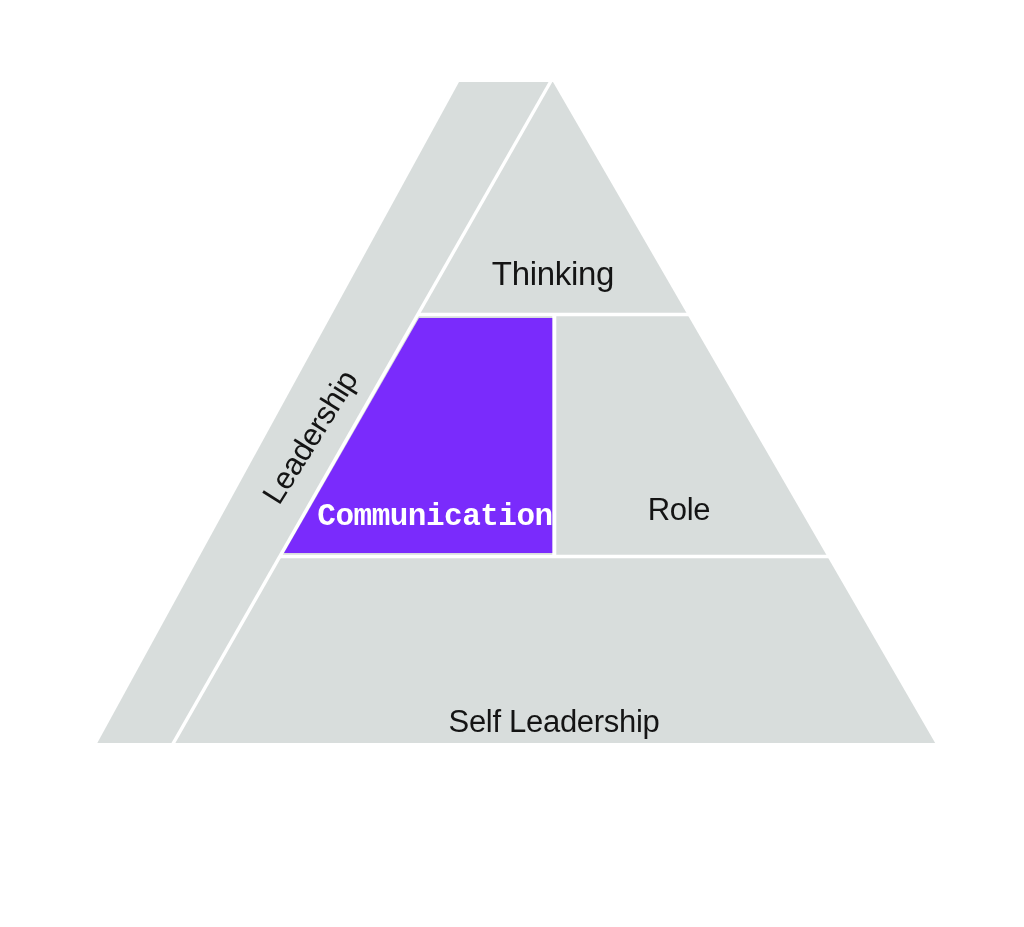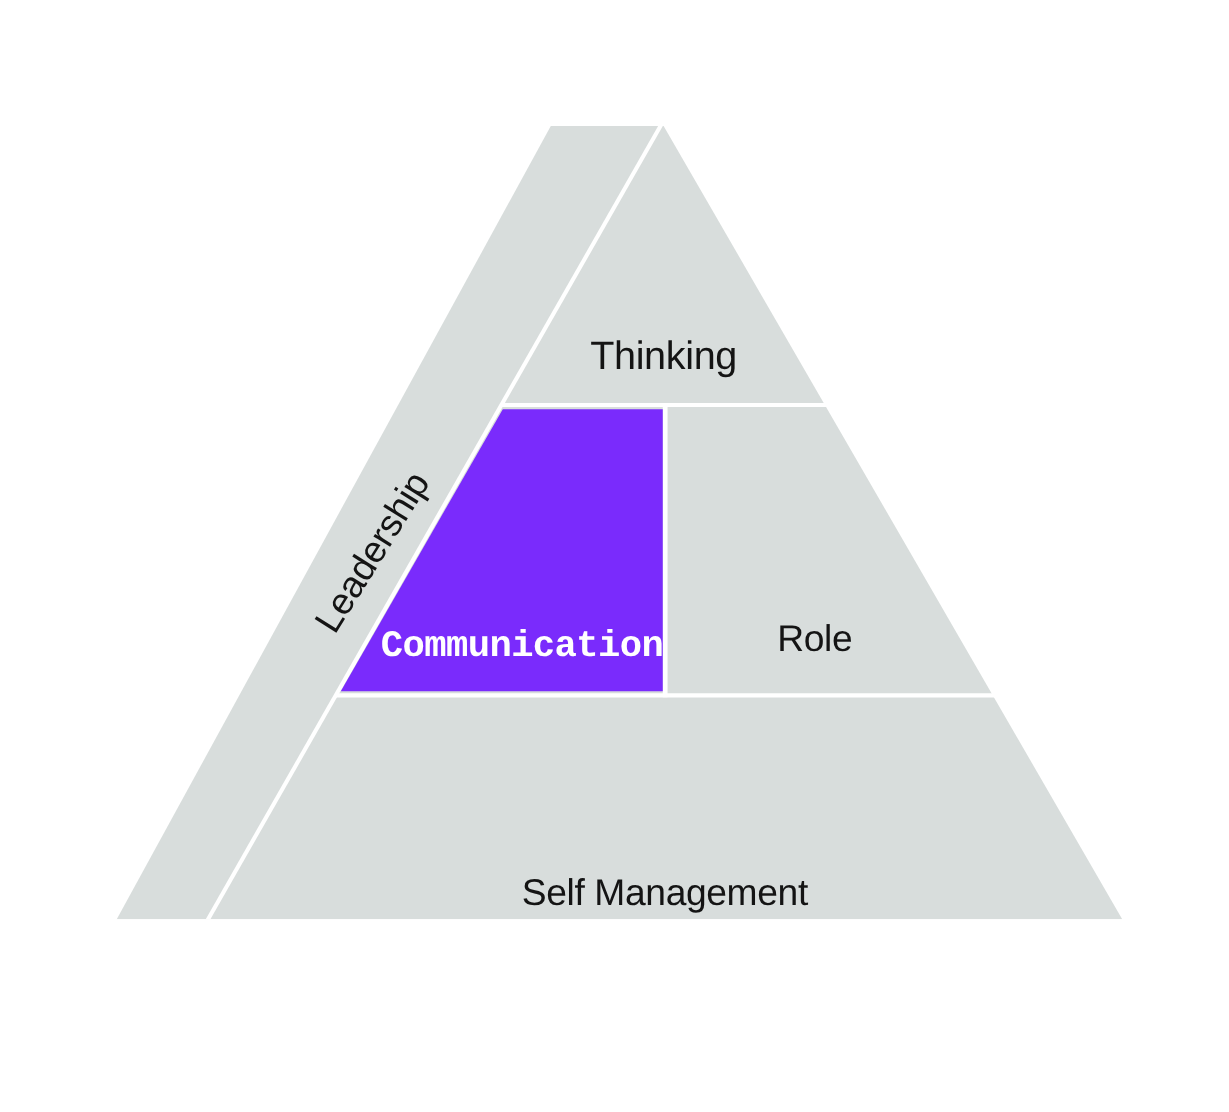--- a/index.html
+++ b/index.html
@@ -7,21 +7,20 @@
     padding: 0;
     background: var(--bg, #ffffff);
   }
   .canvas {
     position: relative;
     width: 1024px;
     height: 743px;
     overflow: hidden;
     background: var(--bg, #ffffff);
     font-family: "Liberation Sans", "DejaVu Sans", sans-serif;
-    margin-top: 23px;
   }
   .canvas svg {
     position: absolute;
     left: 0;
     top: 0;
     display: block;
   }
   .label {
     position: absolute;
     transform: translate(-50%, -50%);
@@ -62,16 +61,16 @@
   </svg>
 
   <div class="label label-thinking">Thinking</div>
 
   <div class="label label-leadership">Leadership</div>
 
   <div class="label label-communication">Communication</div>
 
   <div class="label label-team">Role</div>
 
-  <div class="label label-self-management">Self Management</div>
+  <div class="label label-self-management">Self Leadership</div>
 
 
 </div>
 
 </body></html>

